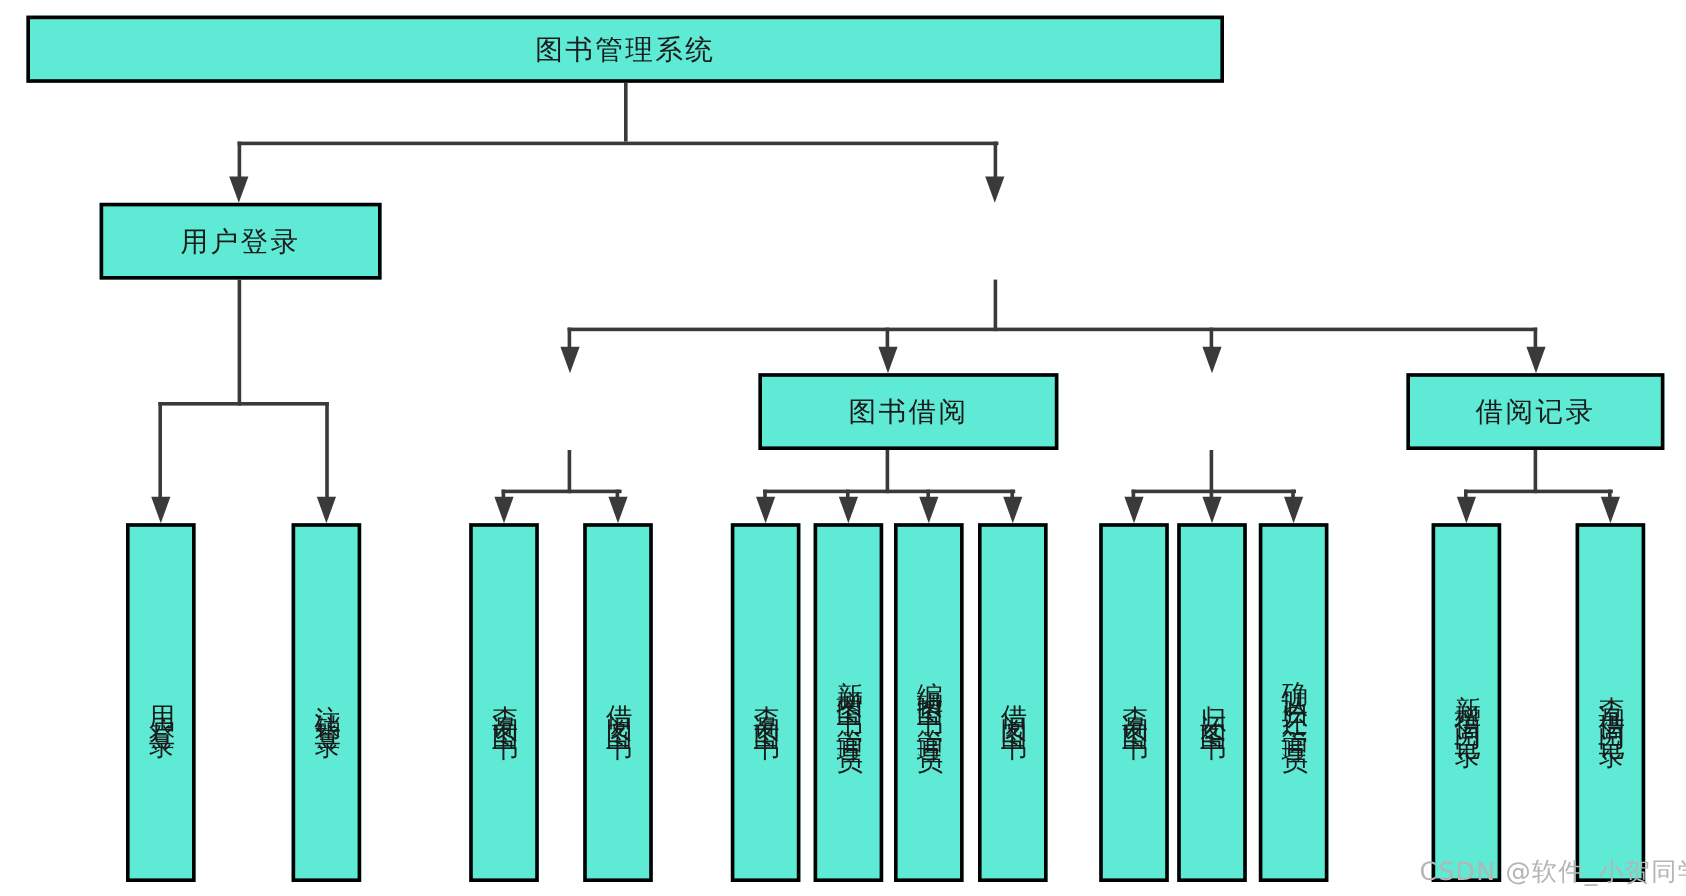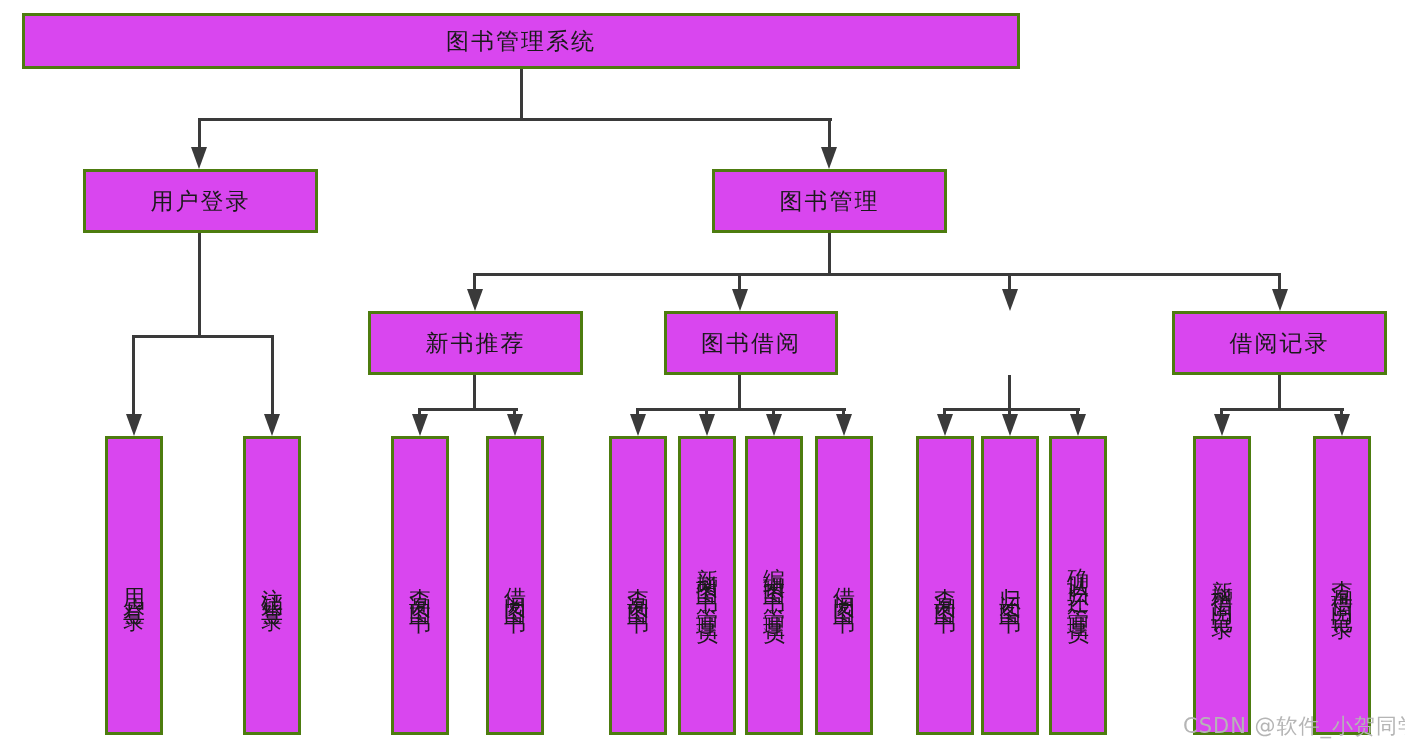--- a/index.html
+++ b/index.html
@@ -7,22 +7,22 @@
     position:relative;
     width:1405px;height:747px;
     background:#ffffff;
     overflow:hidden;
     font-family:"DejaVu Sans",sans-serif;
     color:#1a1a1a;
   }
   .box{
     position:absolute;
     box-sizing:border-box;
-    border:3px solid #4d7c0f;
-    background:#d946ef;
+    border:3px solid #000000;
+    background:#5eead4;
     display:flex;
     align-items:center;
     justify-content:center;
   }
   .box.h{
     font-size:23px;
     letter-spacing:2px;
     white-space:nowrap;
   }
   .box.v{
@@ -61,42 +61,40 @@
   <div class="box h" style="left:22px;top:13px;width:998px;height:56px">图书管理系统</div>
 
   <div class="line" style="left:520px;top:69px;width:3px;height:49px"></div>
   <div class="line" style="left:198px;top:118px;width:634px;height:3px"></div>
   <div class="line" style="left:198px;top:118px;width:3px;height:32px"></div>
   <div class="arrow" style="left:191px;top:147px"></div>
   <div class="line" style="left:828px;top:118px;width:3px;height:32px"></div>
   <div class="arrow" style="left:821px;top:147px"></div>
 
   <div class="box h" style="left:83px;top:169px;width:235px;height:64px">用户登录</div>
-  <div class="box h" style="left:712px;top:169px;width:235px;height:64px">图书管理</div>
 
   <div class="line" style="left:198px;top:233px;width:3px;height:105px"></div>
   <div class="line" style="left:132px;top:335px;width:142px;height:3px"></div>
   <div class="line" style="left:132px;top:335px;width:3px;height:82px"></div>
   <div class="arrow" style="left:126px;top:414px"></div>
   <div class="line" style="left:271px;top:335px;width:3px;height:82px"></div>
   <div class="arrow" style="left:264px;top:414px"></div>
 
   <div class="line" style="left:828px;top:233px;width:3px;height:43px"></div>
   <div class="line" style="left:473px;top:273px;width:808px;height:3px"></div>
   <div class="line" style="left:473px;top:273px;width:3px;height:18px"></div>
   <div class="arrow" style="left:467px;top:289px"></div>
   <div class="line" style="left:738px;top:273px;width:3px;height:18px"></div>
   <div class="arrow" style="left:732px;top:289px"></div>
   <div class="line" style="left:1008px;top:273px;width:3px;height:18px"></div>
   <div class="arrow" style="left:1002px;top:289px"></div>
   <div class="line" style="left:1278px;top:273px;width:3px;height:18px"></div>
   <div class="arrow" style="left:1272px;top:289px"></div>
 
-  <div class="box h" style="left:368px;top:311px;width:215px;height:64px">新书推荐</div>
-  <div class="box h" style="left:664px;top:311px;width:174px;height:64px">图书借阅</div>
+  <div class="box h" style="left:632px;top:311px;width:250px;height:64px">图书借阅</div>
   <div class="box h" style="left:1172px;top:311px;width:215px;height:64px">借阅记录</div>
 
   <div class="line" style="left:473px;top:375px;width:3px;height:36px"></div>
   <div class="line" style="left:418px;top:408px;width:100px;height:3px"></div>
   <div class="line" style="left:418px;top:408px;width:3px;height:10px"></div>
   <div class="arrow" style="left:412px;top:414px"></div>
   <div class="line" style="left:513px;top:408px;width:3px;height:10px"></div>
   <div class="arrow" style="left:507px;top:414px"></div>
 
   <div class="line" style="left:738px;top:375px;width:3px;height:36px"></div>

